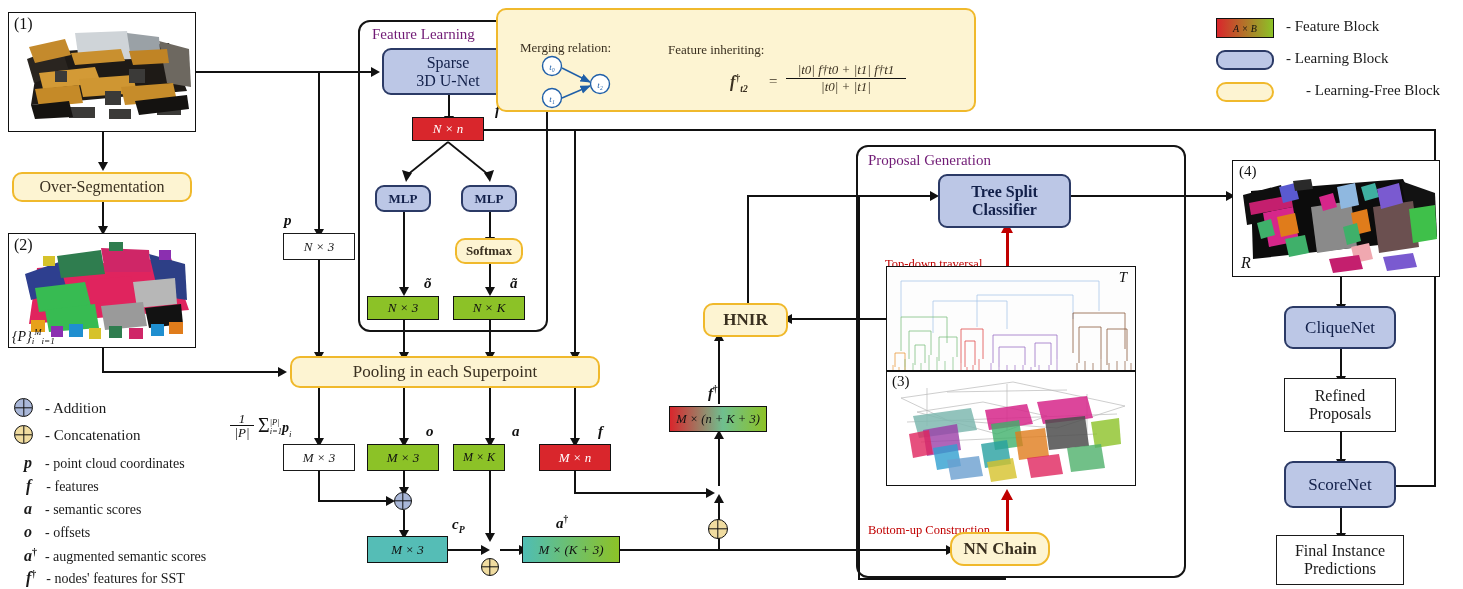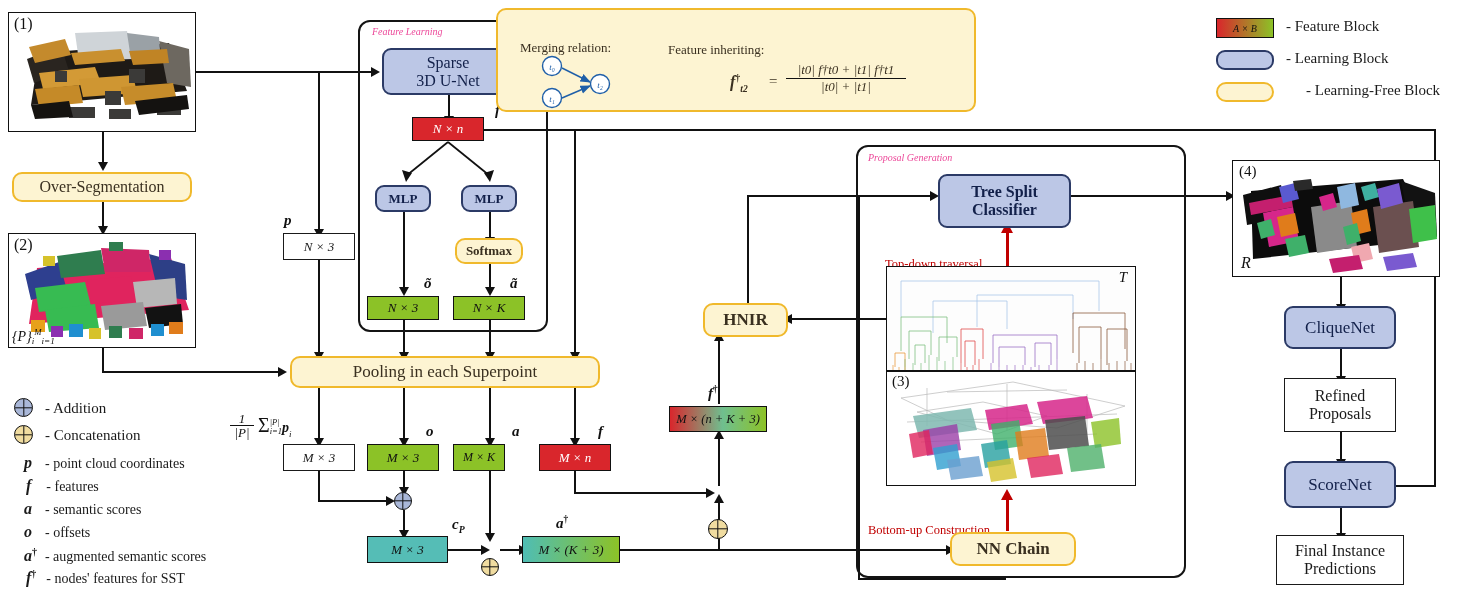--- a/index.html
+++ b/index.html
@@ -16,21 +16,21 @@
   .white-block{background:#ffffff;border:1.8px solid #1a1a1a;}
   .red-block{background:#d9262c;border:1.5px solid #111;color:#fff;}
   .green-block{background:#8cc227;border:1.5px solid #111;color:#111;}
   .teal-block{background:#55bdb6;border:1.5px solid #111;color:#111;}
   .grad-tg{background:linear-gradient(90deg,#4fbdb4 0%,#8cc227 100%);
            border:1.5px solid #111;color:#111;}
   .grad-rg{background:linear-gradient(90deg,#d9262c 0%,#6fbf8f 55%,#8cc227 100%);
            border:1.5px solid #111;color:#111;}
 
   .grp-box{border:2.6px solid #141414;border-radius:12px;background:transparent;}
-  .grp-title{color:#ec4899;font-size:10px;font-style:italic;}
+  .grp-title{color:#701a75;font-size:15px;}
 
   .imgbox{border:1.6px solid #111;background:#fff;overflow:hidden;}
 
   
   .ln{position:absolute;background:#111;}
   .lnh{height:1.7px;}
   .lnv{width:1.7px;}
   .ln-red{background:#c00000;}
   .ah{position:absolute;width:0;height:0;}
   .ah-r{border-top:5px solid transparent;border-bottom:5px solid transparent;border-left:9px solid #111;}
@@ -470,21 +470,21 @@
       <polygon points="204,50 232,46 234,72 208,76" fill="#8cc227" opacity=".8"></polygon>
       <polygon points="180,76 214,72 218,96 184,100" fill="#4db06a" opacity=".8"></polygon>
       <polygon points="140,86 172,82 176,102 144,106" fill="#e0245e" opacity=".8"></polygon>
       <polygon points="60,88 92,84 96,104 64,108" fill="#6a9fd0" opacity=".8"></polygon>
       <polygon points="100,90 126,86 130,106 104,110" fill="#d6c22a" opacity=".8"></polygon>
     </g>
   </svg>
   <div class="abs" style="left:5px;top:1px;font-size:15px;color:#111;">(3)</div>
 </div>
 
-<div class="free-block ctr abs" style="left:950px;top:532px;width:126px;height:34px;font-size:17px;font-weight:bold;">
+<div class="free-block ctr abs" style="left:950px;top:532px;width:100px;height:34px;font-size:17px;font-weight:bold;border-radius:14px;">
   <span>NN Chain</span>
 </div>
 
 <div class="free-block abs" style="left:496px;top:8px;width:480px;height:104px;">
   <div class="abs" style="left:22px;top:30px;font-size:13px;">Merging relation:</div>
   <div class="abs" style="left:170px;top:32px;font-size:13px;">Feature inheriting:</div>
 
   <svg class="abs" style="left:40px;top:44px;width:110px;height:56px;">
     <defs>
       <marker id="bluearrow" viewBox="0 0 10 8" refX="9" refY="4" markerWidth="7" markerHeight="6" orient="auto">

